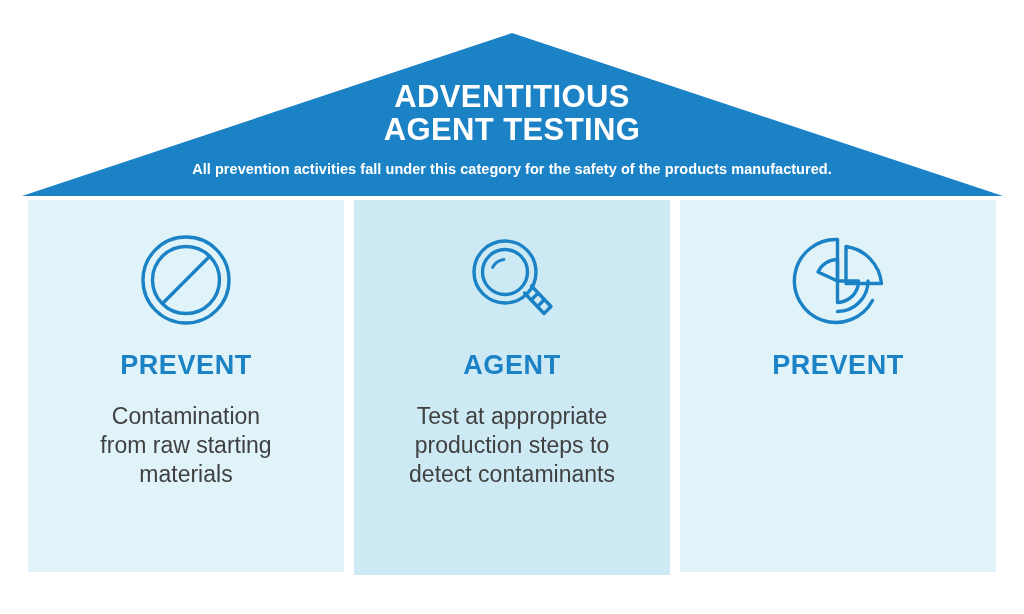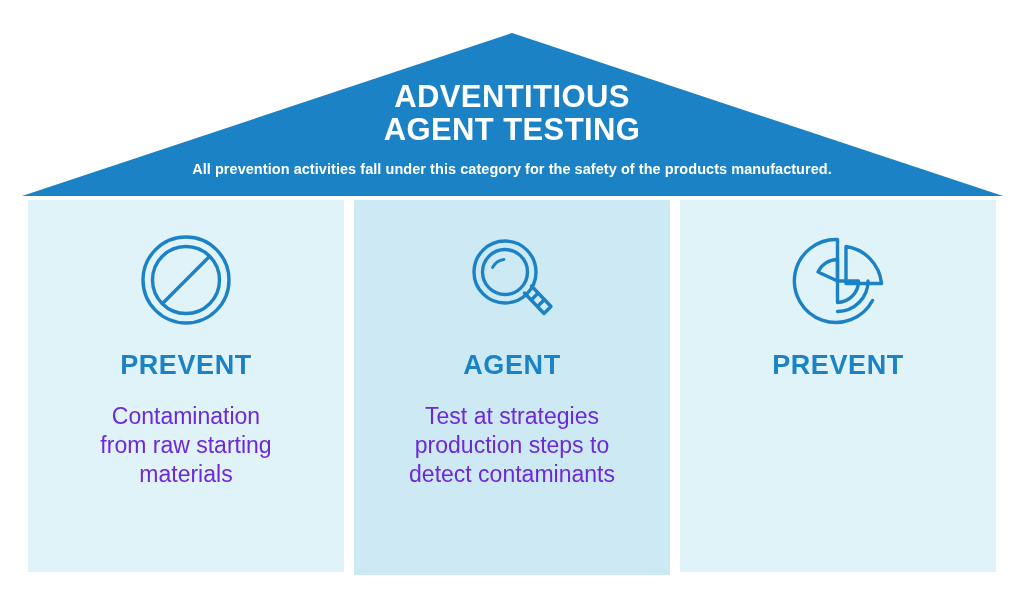--- a/index.html
+++ b/index.html
@@ -120,21 +120,21 @@
     margin-top: 22px;
     color: #1b82c6;
     font-size: 27px;
     font-weight: bold;
     letter-spacing: 0.6px;
     text-align: center;
     line-height: 30px;
   }
   .panel-body {
     margin-top: 22px;
-    color: #6d28d9;
+    color: #404040;
     font-size: 23px;
     font-weight: normal;
     line-height: 29px;
     text-align: center;
     white-space: pre-line;
     padding: 0 10px;
   }
 </style>
 </head>
 <body>
@@ -171,21 +171,21 @@
         <svg width="92" height="92" viewBox="0 0 92 92" fill="none" stroke="#1b82c6" stroke-width="3.4" stroke-linecap="round" stroke-linejoin="round">
           <circle cx="39" cy="38" r="31"></circle>
           <circle cx="39" cy="38" r="22.5"></circle>
           <path d="M26.5 33.5 A15 15 0 0 1 38 25.5" stroke-width="2.8"></path>
           <path d="M58.5 59 L78 79.5 L85 72.5 L65.5 52"></path>
           <line x1="65.5" y1="65.8" x2="71.8" y2="59.4"></line>
           <line x1="71.8" y1="72.2" x2="78.2" y2="65.8"></line>
         </svg>
       </div>
       <div class="panel-heading">AGENT</div>
-      <div class="panel-body">Test at strategies
+      <div class="panel-body">Test at appropriate
 production steps to
 detect contaminants</div>
     </div>
 
     <div class="panel panel-remove">
       <div class="icon-wrap">
         <svg width="92" height="92" viewBox="0 0 92 92" fill="none" stroke="#1b82c6" stroke-width="3.4" stroke-linecap="round" stroke-linejoin="round">
 
           <path d="M 45.5 47 L 45.5 5.5 A 41.5 41.5 0 1 0 80.5 66.5"></path>
 

